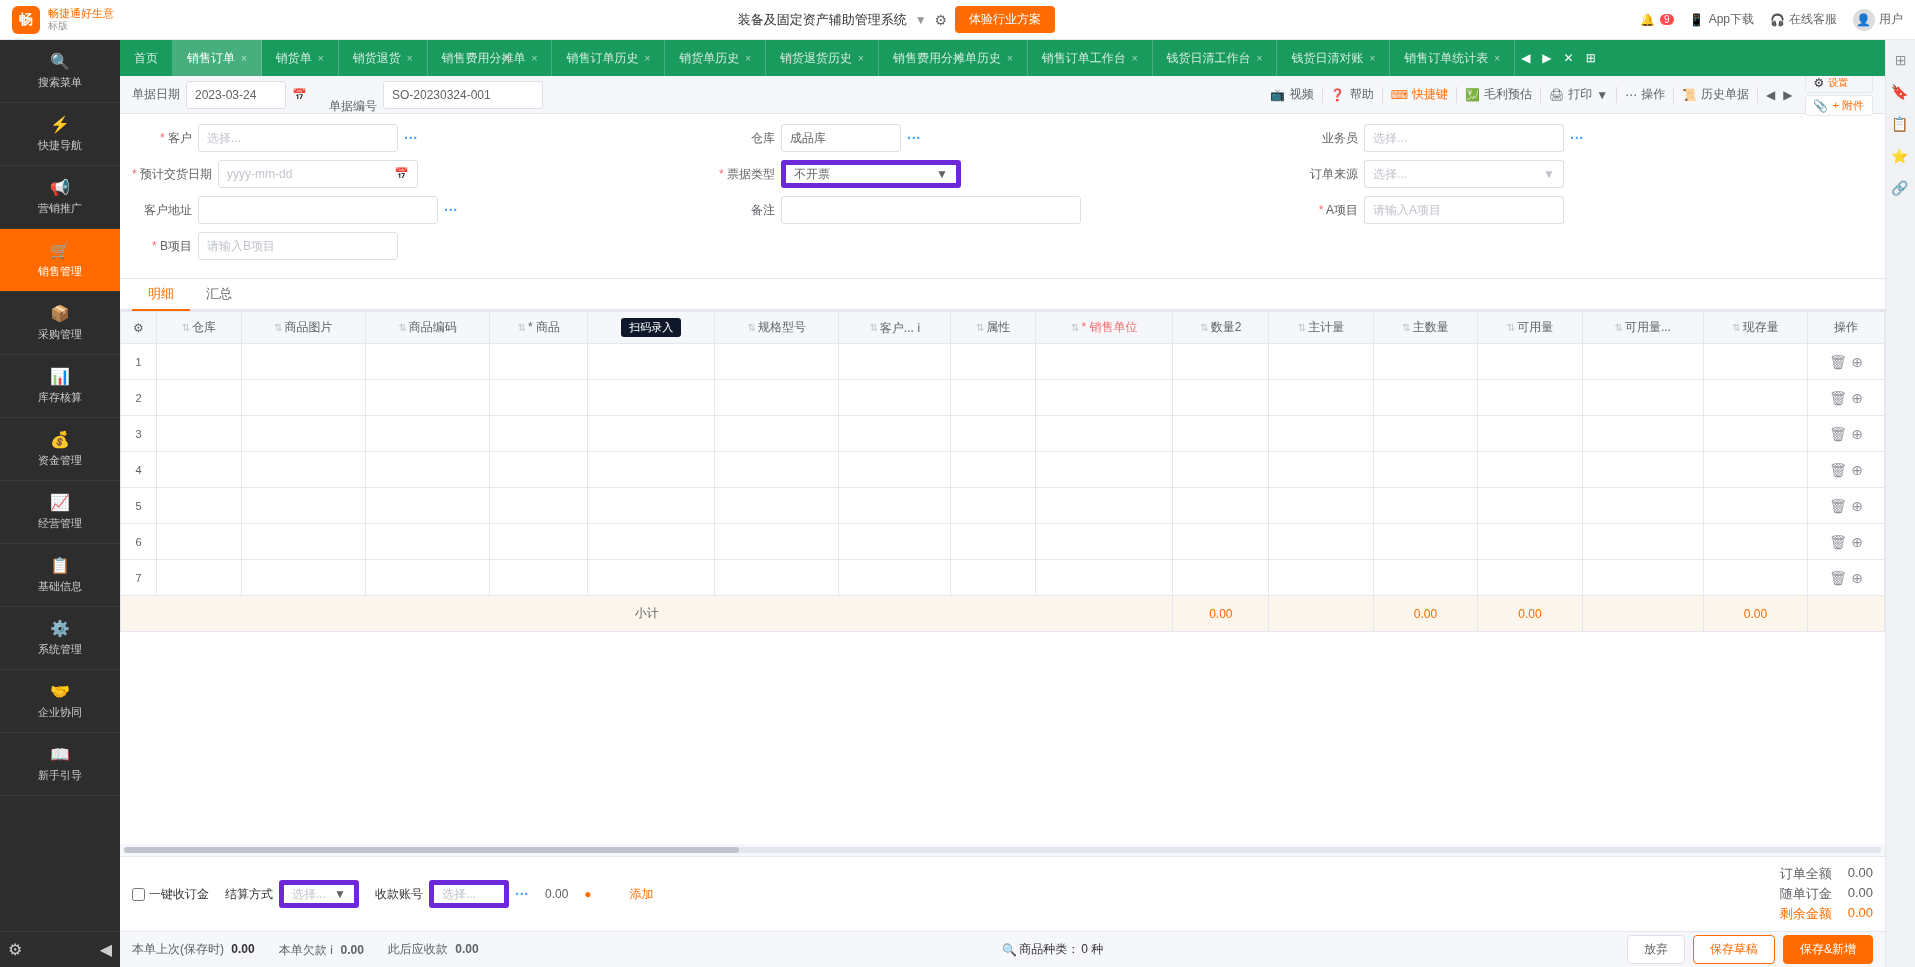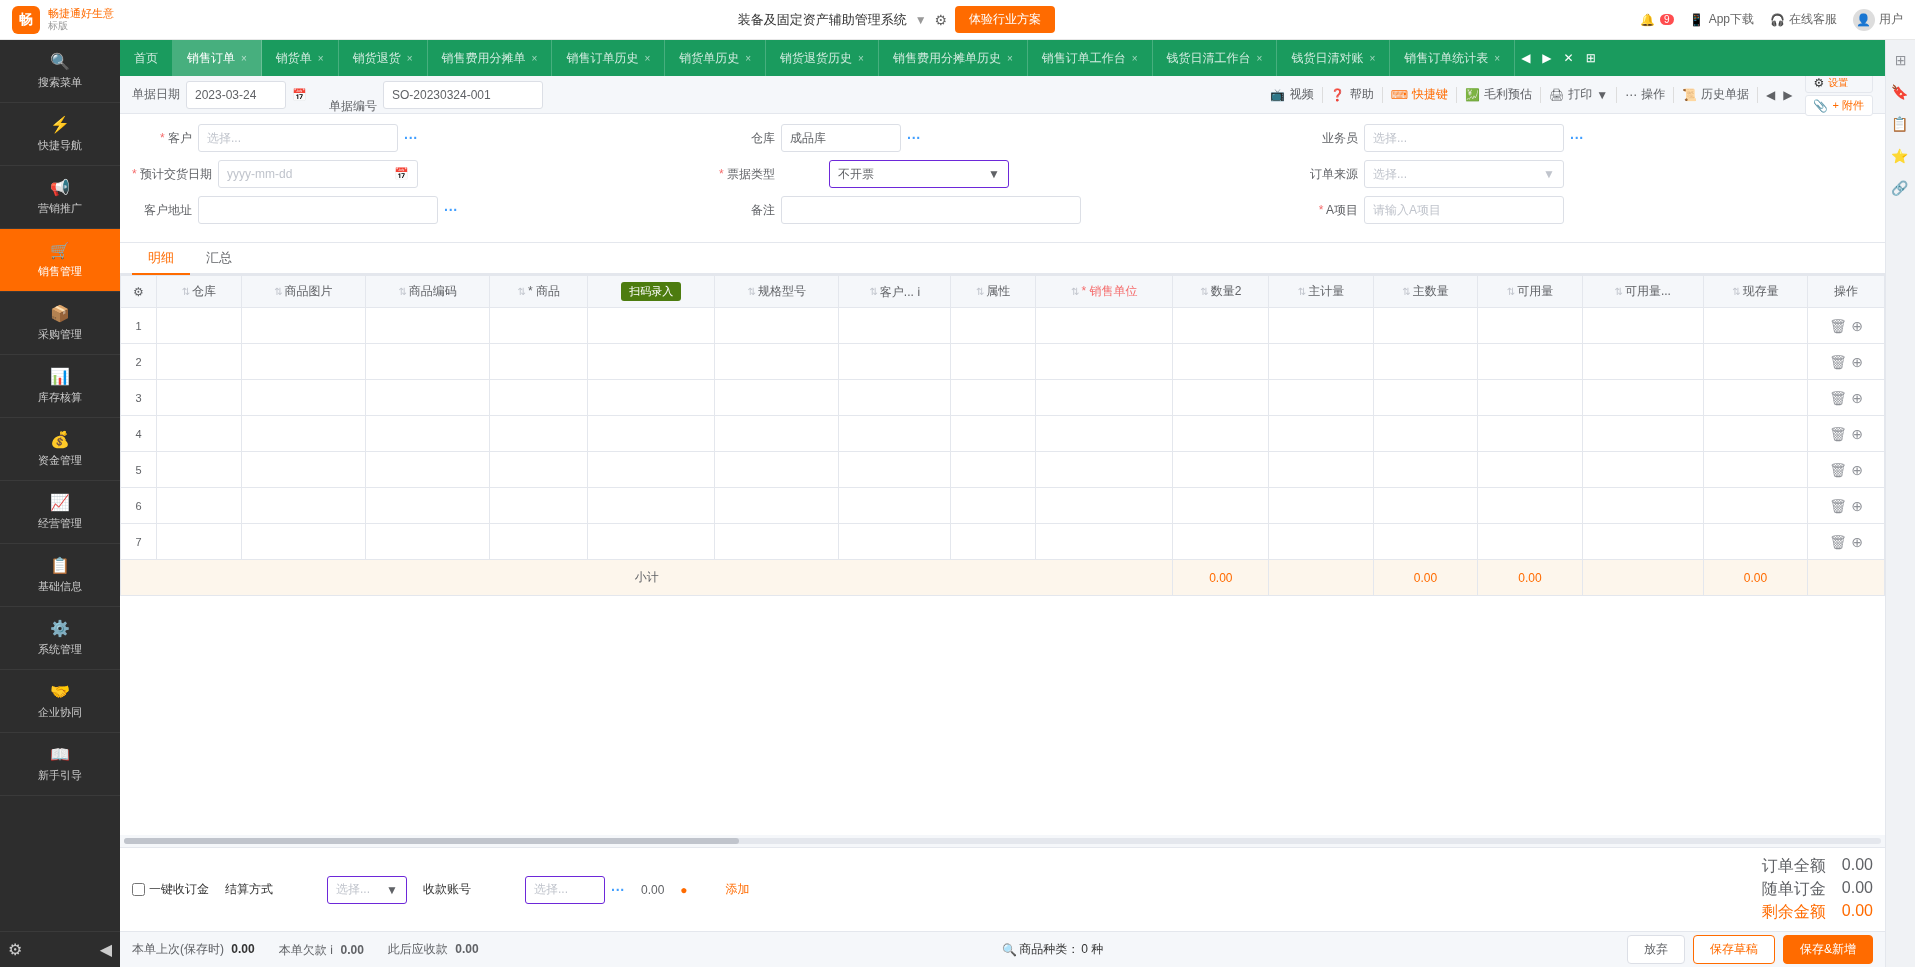--- a/index.html
+++ b/index.html
@@ -227,33 +227,32 @@
       background: white;
       min-width: 120px;
       height: 28px;
       display: flex;
       align-items: center;
       cursor: pointer;
     }
     .form-input.wide { min-width: 200px; }
     .form-input.placeholder { color: #c0c4cc; }
     .form-select {
-      border: 1px solid #6d28d9;
+      border: 5px solid #6d28d9;
       border-radius: 3px;
       padding: 4px 8px;
       font-size: 12px;
       color: #606266;
       background: white;
       min-width: 120px;
       height: 28px;
       display: flex;
       align-items: center;
       justify-content: space-between;
       cursor: pointer;
-      margin-left: 48px;
     }
     .dots-btn {
       color: #409eff;
       cursor: pointer;
       font-size: 14px;
       font-weight: bold;
     }
 
     
     .form-tabs {
@@ -304,21 +303,21 @@
       padding: 4px 6px;
       text-align: center;
       color: #606266;
       height: 36px;
     }
     .row-num {
       color: #999;
       font-size: 11px;
     }
     .scan-btn {
-      background: #4d7c0f;
+      background: #0f172a;
       color: white;
       border: none;
       padding: 2px 8px;
       border-radius: 3px;
       cursor: pointer;
       font-size: 11px;
     }
     .col-actions {
       display: flex;
       gap: 4px;
@@ -751,20 +750,28 @@
             <div class="form-input wide" style="min-width:300px;"></div>
           </div>
           <div class="form-field">
             <span class="form-label required">A项目</span>
             <div class="form-input wide placeholder">
               <span>请输入A项目</span>
             </div>
           </div>
         </div>
 
+        <div class="form-row">
+          <div class="form-field">
+            <span class="form-label required">B项目</span>
+            <div class="form-input wide placeholder">
+              <span>请输入B项目</span>
+            </div>
+          </div>
+        </div>
       </div>
 
       <div class="form-tabs">
         <div class="form-tab active">明细</div>
         <div class="form-tab">汇总</div>
       </div>
 
       <div class="table-area">
         <table class="data-table">
           <thead>
@@ -1070,21 +1077,21 @@
               <span style="color:#c0c4cc;">选择...</span>
             </div>
             <span class="dots-btn">···</span>
           </div>
           <div class="amount-display">0.00</div>
           <div class="add-btn">
             <span style="color:#ff6b00;">●</span>
             <span style="color:#ff6b00;margin-left:36px;">添加</span>
           </div>
 
-          <div style="margin-left:auto;display:flex;flex-direction:column;gap:2px;font-size:16px;color:#606266;">
+          <div style="margin-left:auto;display:flex;flex-direction:column;gap:2px;font-size:13px;color:#606266;">
             <div style="display:flex;justify-content:space-between;gap:16px;">
               <span>订单全额</span>
               <span>0.00</span>
             </div>
             <div style="display:flex;justify-content:space-between;gap:16px;">
               <span>随单订金</span>
               <span>0.00</span>
             </div>
             <div style="display:flex;justify-content:space-between;gap:16px;color:#ff6b00;">
               <span>剩余金额</span>

